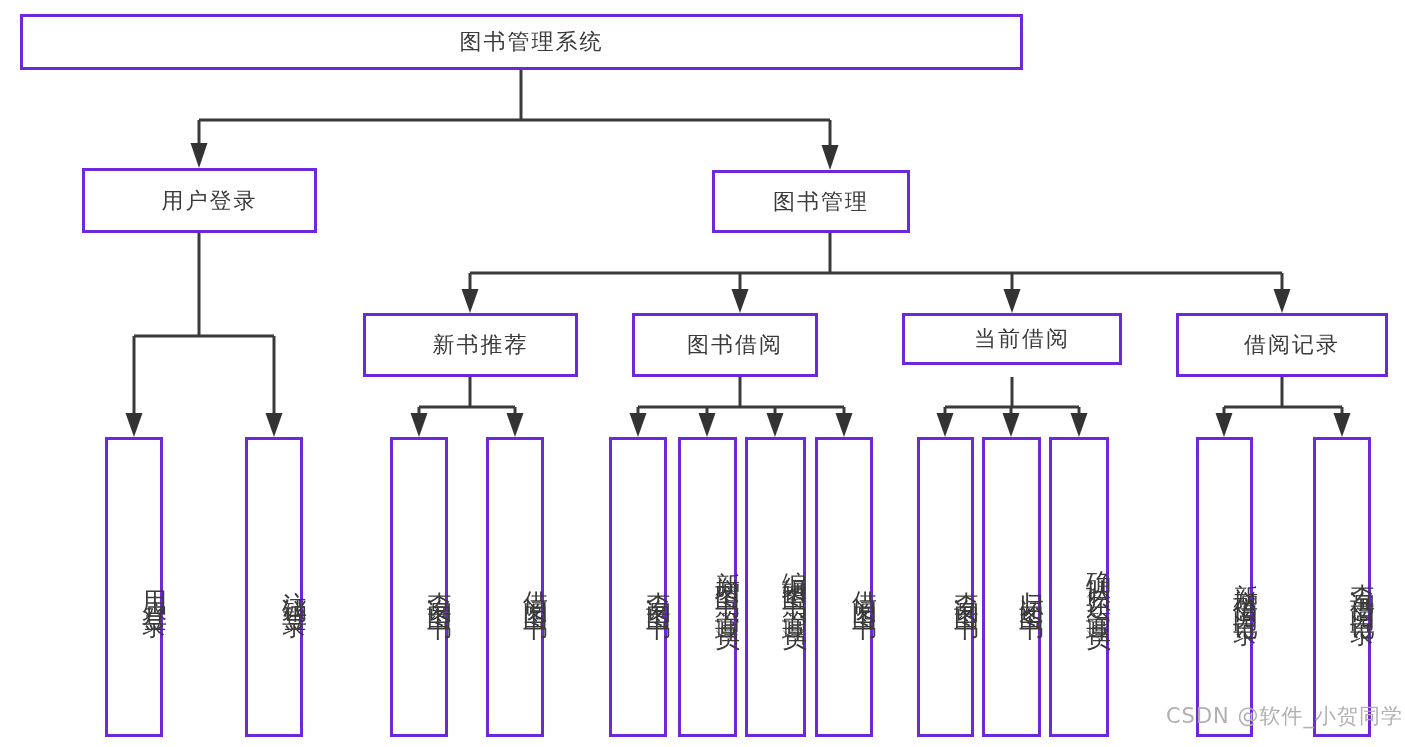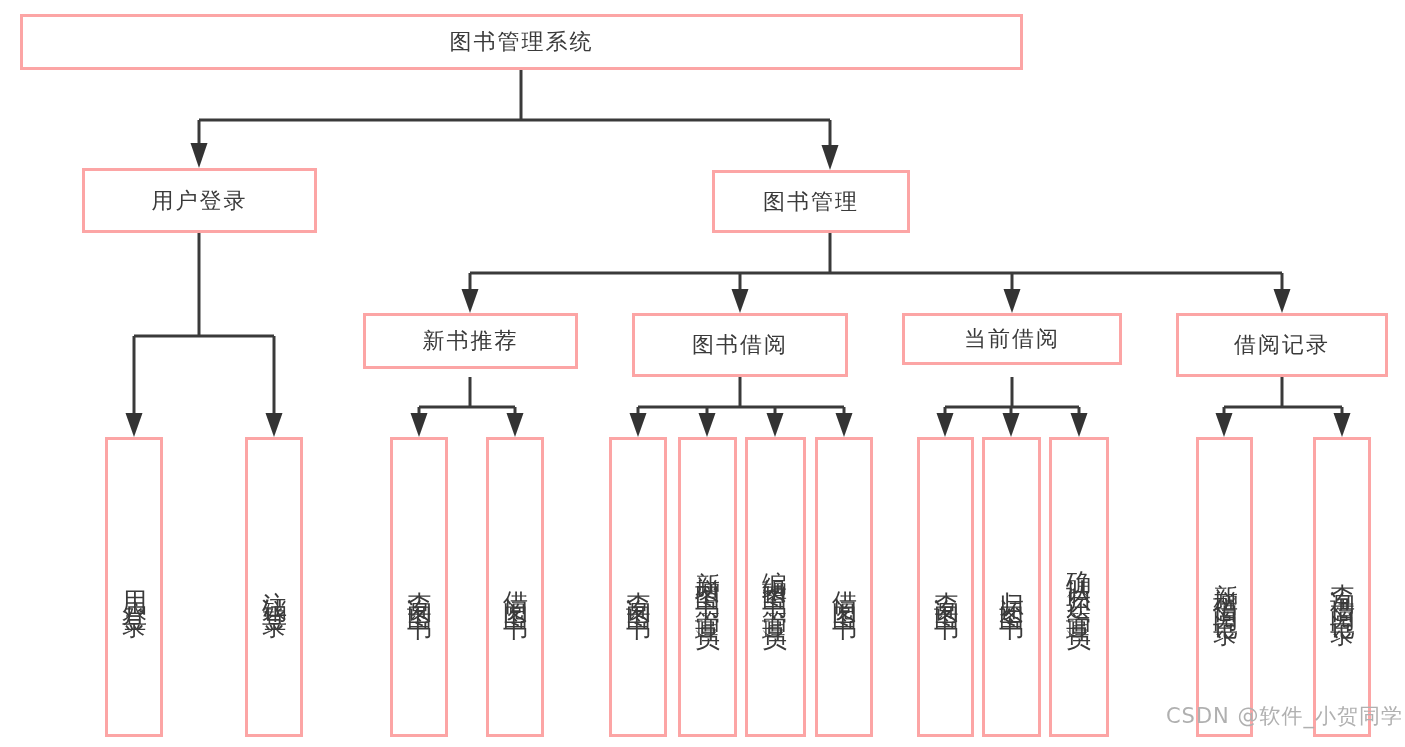--- a/index.html
+++ b/index.html
@@ -5,21 +5,21 @@
   html,body{margin:0;padding:0;background:#ffffff;}
   .canvas{
     position:relative;width:1405px;height:747px;background:#ffffff;
     font-family:"DejaVu Sans",sans-serif;overflow:hidden;
   }
   .connectors{position:absolute;left:0;top:0;z-index:1;pointer-events:none;}
   .connectors line{stroke:#3a3a3a;stroke-width:3;}
   .connectors polygon{fill:#333333;}
   .box{
     position:absolute;box-sizing:border-box;background:#ffffff;
-    border:3px solid #fca5a5;color:#3a3a3a;z-index:2;
+    border:3px solid #6d28d9;color:#3a3a3a;z-index:2;padding-left:20px;
   }
   .hbox{
     display:flex;align-items:center;justify-content:center;
     font-size:22px;letter-spacing:2px;white-space:nowrap;
   }
   .vbox{
     writing-mode:vertical-lr;text-orientation:mixed;
     text-align:center;font-size:25px;letter-spacing:8px;
     line-height:52px;
   }
@@ -107,22 +107,22 @@
       <line x1="1342" y1="407" x2="1342" y2="418"></line>
       <polygon points="1333.5,413 1350.5,413 1342,437"></polygon>
     </g>
   </svg>
 
   <div class="box hbox" style="left:20px;top:14px;width:1003px;height:56px">图书管理系统</div>
 
   <div class="box hbox" style="left:82px;top:168px;width:235px;height:65px">用户登录</div>
   <div class="box hbox" style="left:712px;top:170px;width:198px;height:63px">图书管理</div>
 
-  <div class="box hbox" style="left:363px;top:313px;width:215px;height:56px">新书推荐</div>
-  <div class="box hbox" style="left:632px;top:313px;width:216px;height:64px">图书借阅</div>
+  <div class="box hbox" style="left:363px;top:313px;width:215px;height:64px">新书推荐</div>
+  <div class="box hbox" style="left:632px;top:313px;width:186px;height:64px">图书借阅</div>
   <div class="box hbox" style="left:902px;top:313px;width:220px;height:52px">当前借阅</div>
   <div class="box hbox" style="left:1176px;top:313px;width:212px;height:64px">借阅记录</div>
 
   <div class="box vbox" style="left:105px;top:437px;width:58px;height:300px">用户登录</div>
   <div class="box vbox" style="left:245px;top:437px;width:58px;height:300px">注销登录</div>
 
   <div class="box vbox" style="left:390px;top:437px;width:58px;height:300px">查询图书</div>
   <div class="box vbox" style="left:486px;top:437px;width:58px;height:300px">借阅图书</div>
 
   <div class="box vbox" style="left:609px;top:437px;width:58px;height:300px">查询图书</div>

